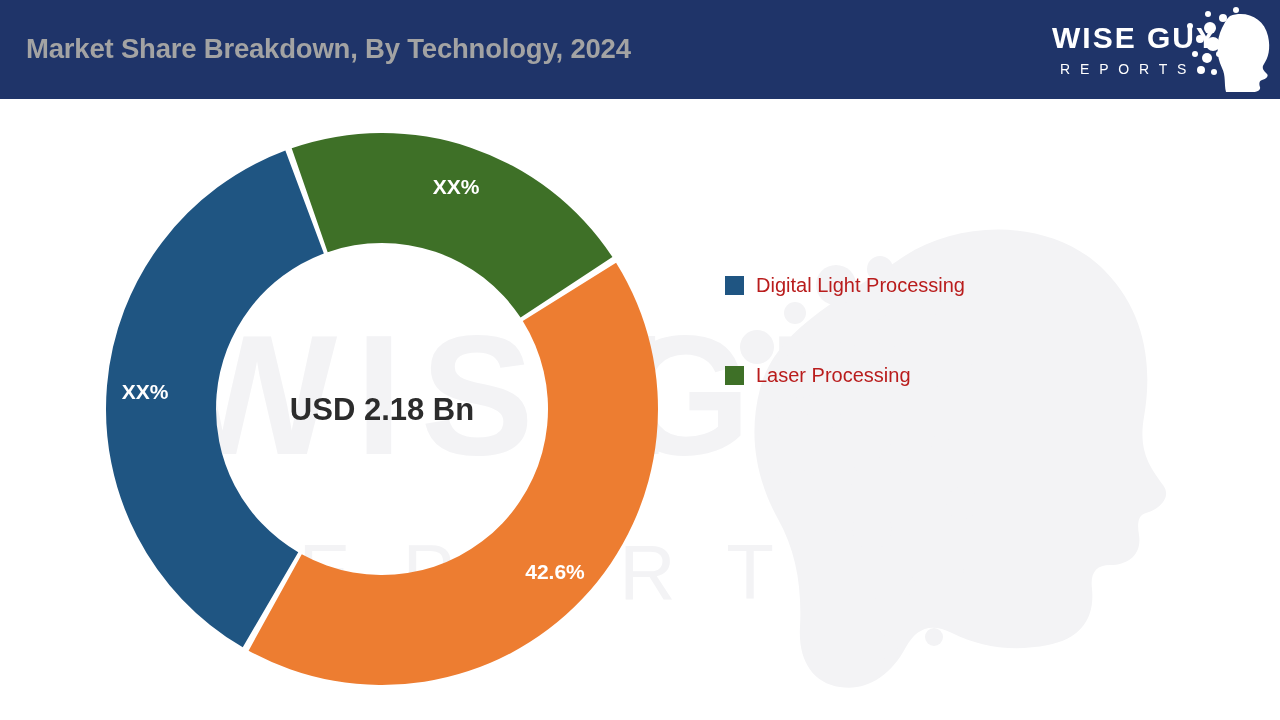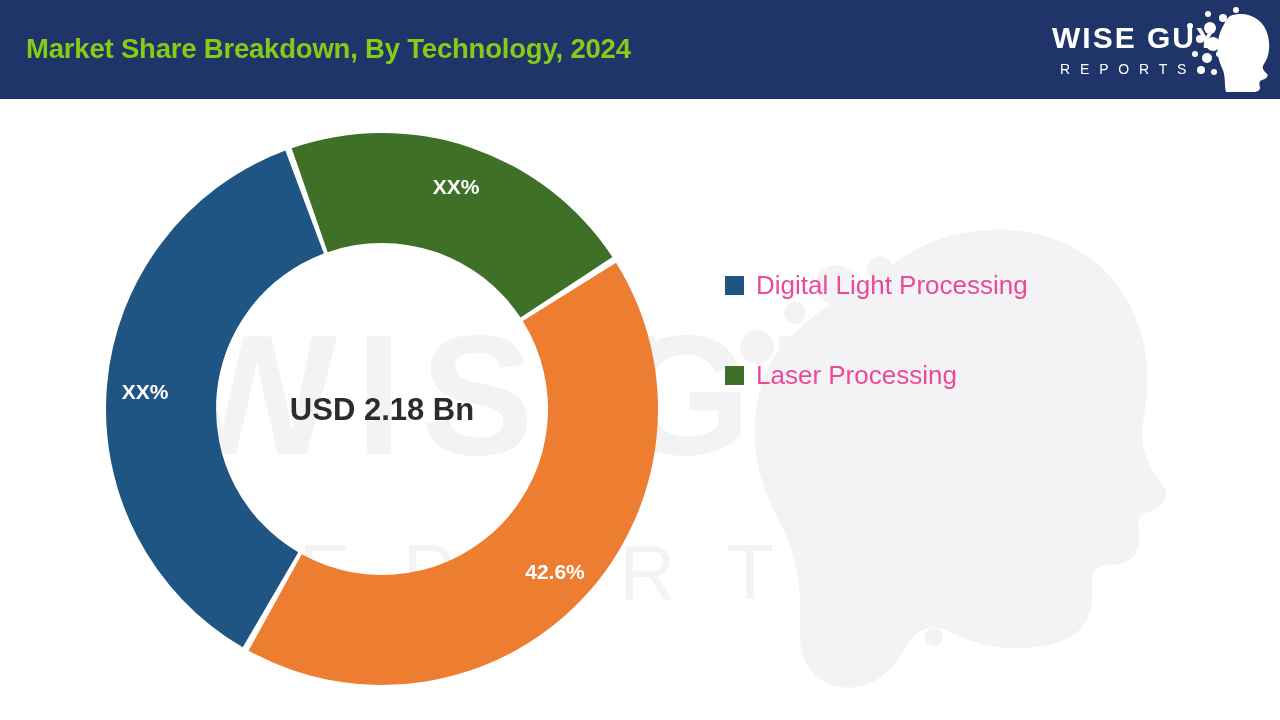--- a/index.html
+++ b/index.html
@@ -23,21 +23,21 @@
     left: 0; top: 0;
     width: 1280px; height: 99px;
     background: #1f3469;
     z-index: 30;
   }
   #header-title {
     position: absolute;
     left: 26px; top: 33px;
     font-size: 27.5px;
     font-weight: bold;
-    color: #84cc16;
+    color: #a3a3a3;
     letter-spacing: -0.2px;
     white-space: nowrap;
   }
   #brand-logo {
     position: absolute;
     right: 8px; top: 6px;
     width: 222px; height: 86px;
   }
 
   
@@ -80,22 +80,22 @@
     display: flex;
     align-items: center;
     height: 90px;
   }
   .legend-swatch {
     width: 19px; height: 19px;
     flex: 0 0 19px;
     margin-right: 12px;
   }
   .legend-label {
-    font-size: 26px;
-    color: #ec4899;
+    font-size: 20px;
+    color: #b91c1c;
     white-space: nowrap;
     line-height: 1;
   }
 </style>
 </head>
 <body>
 
 <div id="page">
 
   <svg id="watermark" viewBox="0 0 1280 621" width="1280" height="621">

